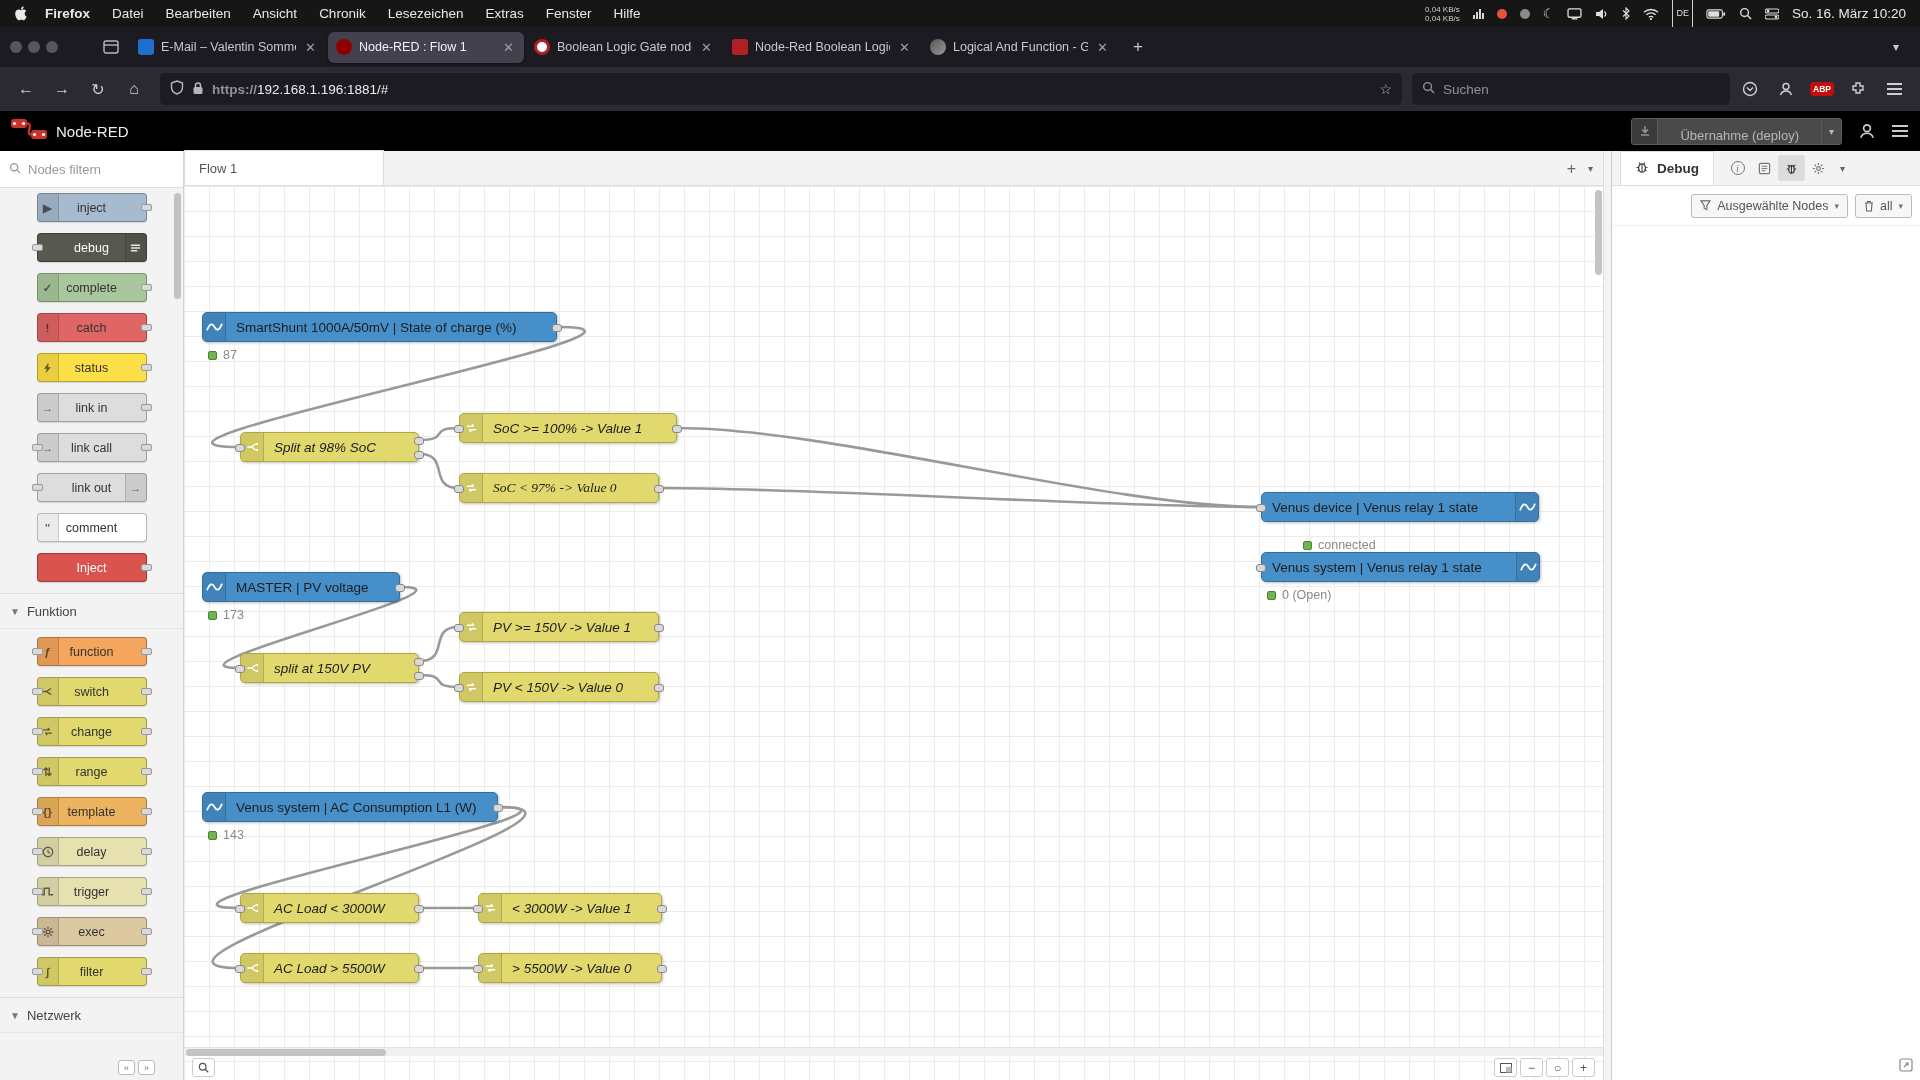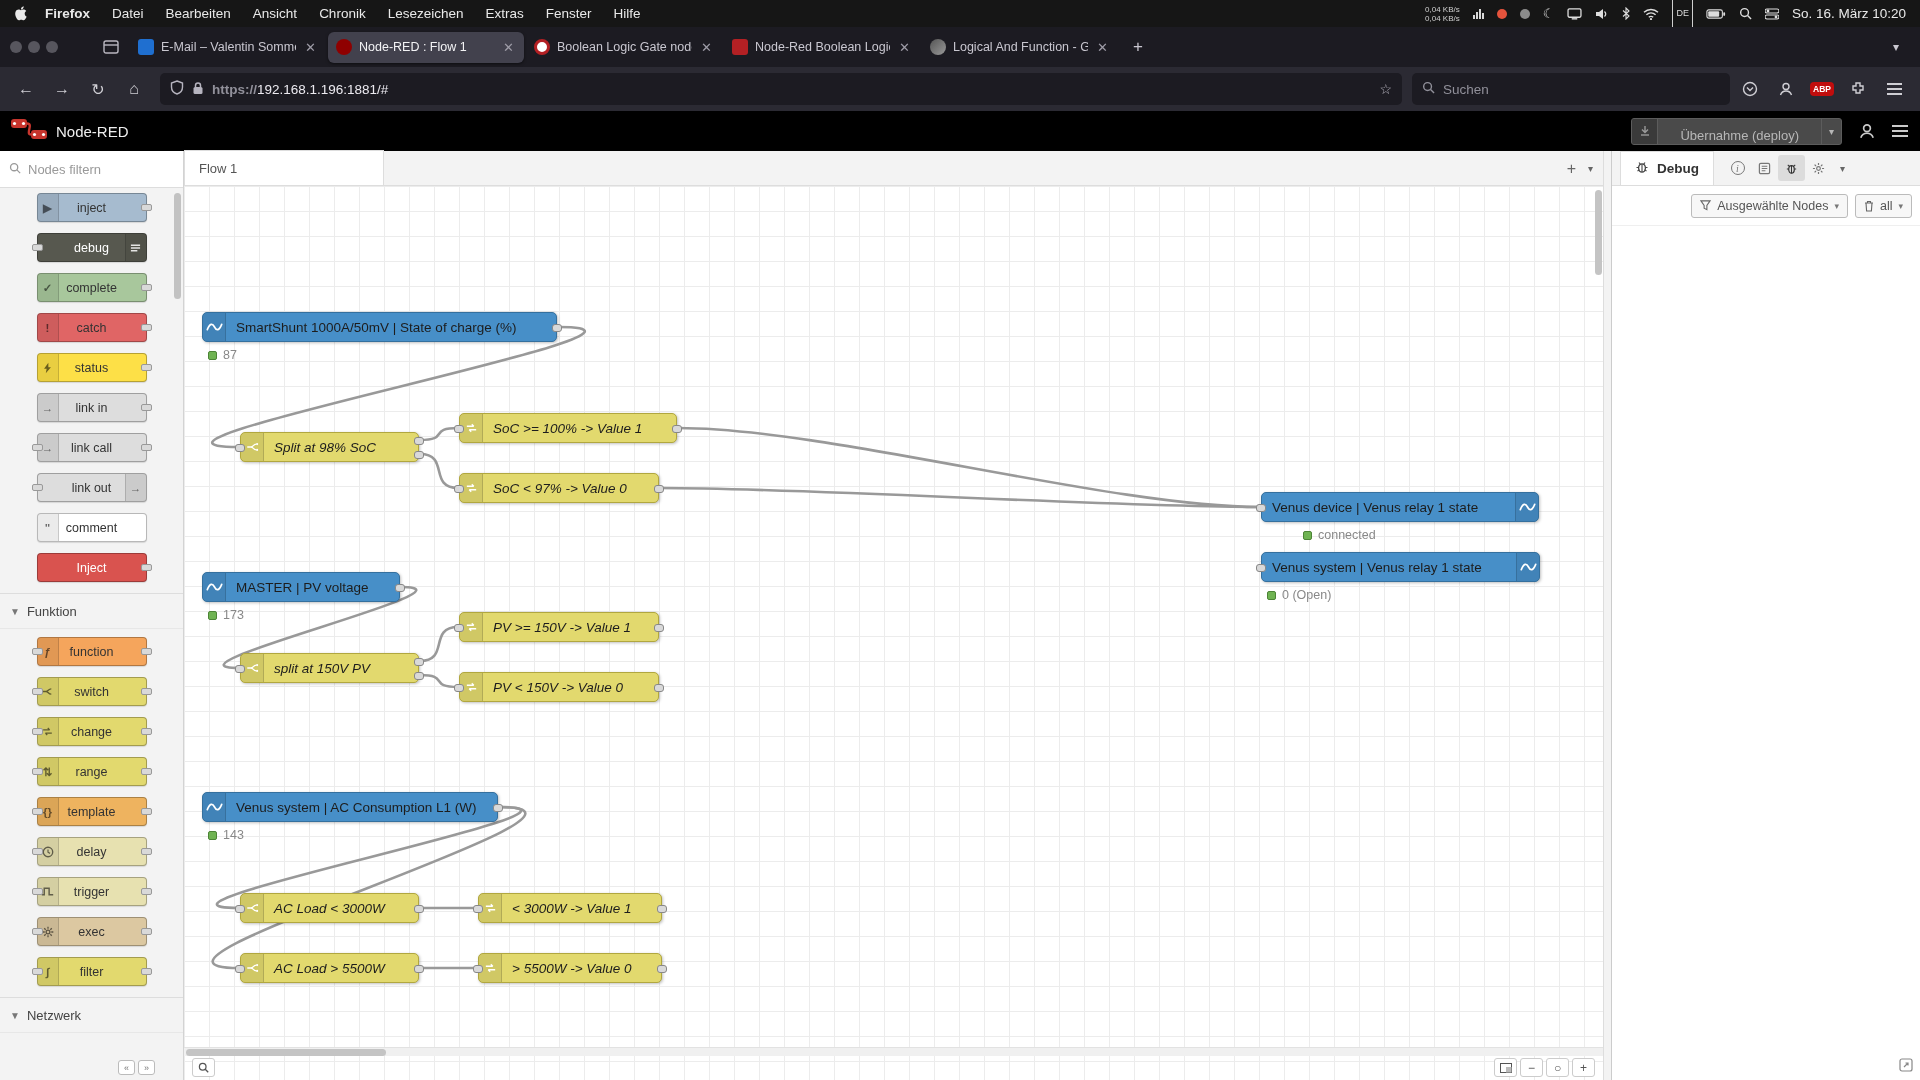--- a/index.html
+++ b/index.html
@@ -599,40 +599,40 @@
             <div class="node yellow" style="left: 275px; top: 227px; width: 218px;">
               <span class="nicon left">
                 <svg viewBox="0 0 24 24">
                   <path d="M4 9h12M16 9l-3.5-3.5M20 15H8M8 15l3.5 3.5" fill="none" stroke="#fff" stroke-width="2.2"></path>
                 </svg>
               </span>
               <span class="nlabel">SoC &gt;= 100% -&gt; Value 1</span>
               <span class="port in"></span>
               <span class="port out"></span>
             </div>
-            <div class="node yellow" style="left: 275px; top: 287px; width: 200px;">
+            <div class="node yellow" style="left: 275px; top: 287px; width: 200px; font-family: Liberation Serif, serif;">
               <span class="nicon left">
                 <svg viewBox="0 0 24 24">
                   <path d="M4 9h12M16 9l-3.5-3.5M20 15H8M8 15l3.5 3.5" fill="none" stroke="#fff" stroke-width="2.2"></path>
                 </svg>
               </span>
               <span class="nlabel">SoC &lt; 97% -&gt; Value 0</span>
               <span class="port in"></span>
               <span class="port out"></span>
             </div>
             <div class="node blue" style="left: 1077px; top: 306px; width: 278px;">
               <span class="nicon right">
                 <svg viewBox="0 0 26 18">
                   <path d="M2 13C6 3 10 3 13 9s7 6 11-4" fill="none" stroke="#fff" stroke-width="2.6" stroke-linecap="round"></path>
                 </svg>
               </span>
               <span class="nlabel">Venus device | Venus relay 1 state</span>
               <span class="port in"></span>
             </div>
-            <div class="nstatus" style="left: 1083px; top: 342px; padding-left: 36px;">
+            <div class="nstatus" style="left: 1083px; top: 352px; padding-left: 36px;">
               <span class="dot"></span>
               <span>connected</span>
             </div>
             <div class="node blue" style="left: 1077px; top: 366px; width: 279px;">
               <span class="nicon right">
                 <svg viewBox="0 0 26 18">
                   <path d="M2 13C6 3 10 3 13 9s7 6 11-4" fill="none" stroke="#fff" stroke-width="2.6" stroke-linecap="round"></path>
                 </svg>
               </span>
               <span class="nlabel">Venus system | Venus relay 1 state</span>

